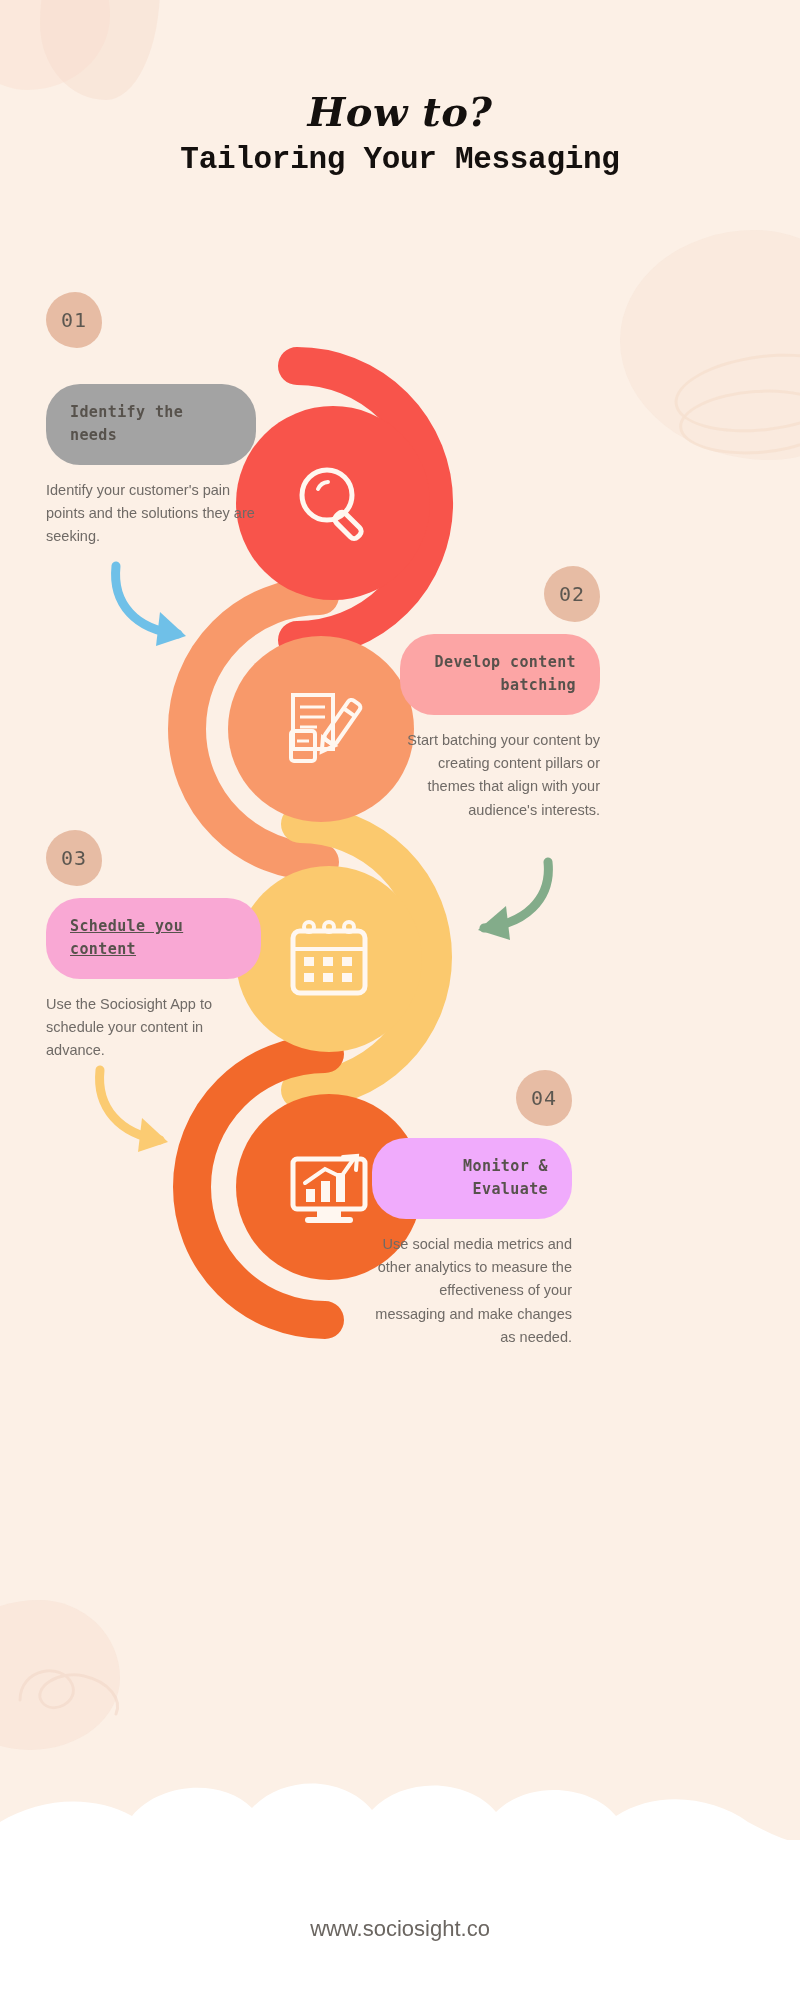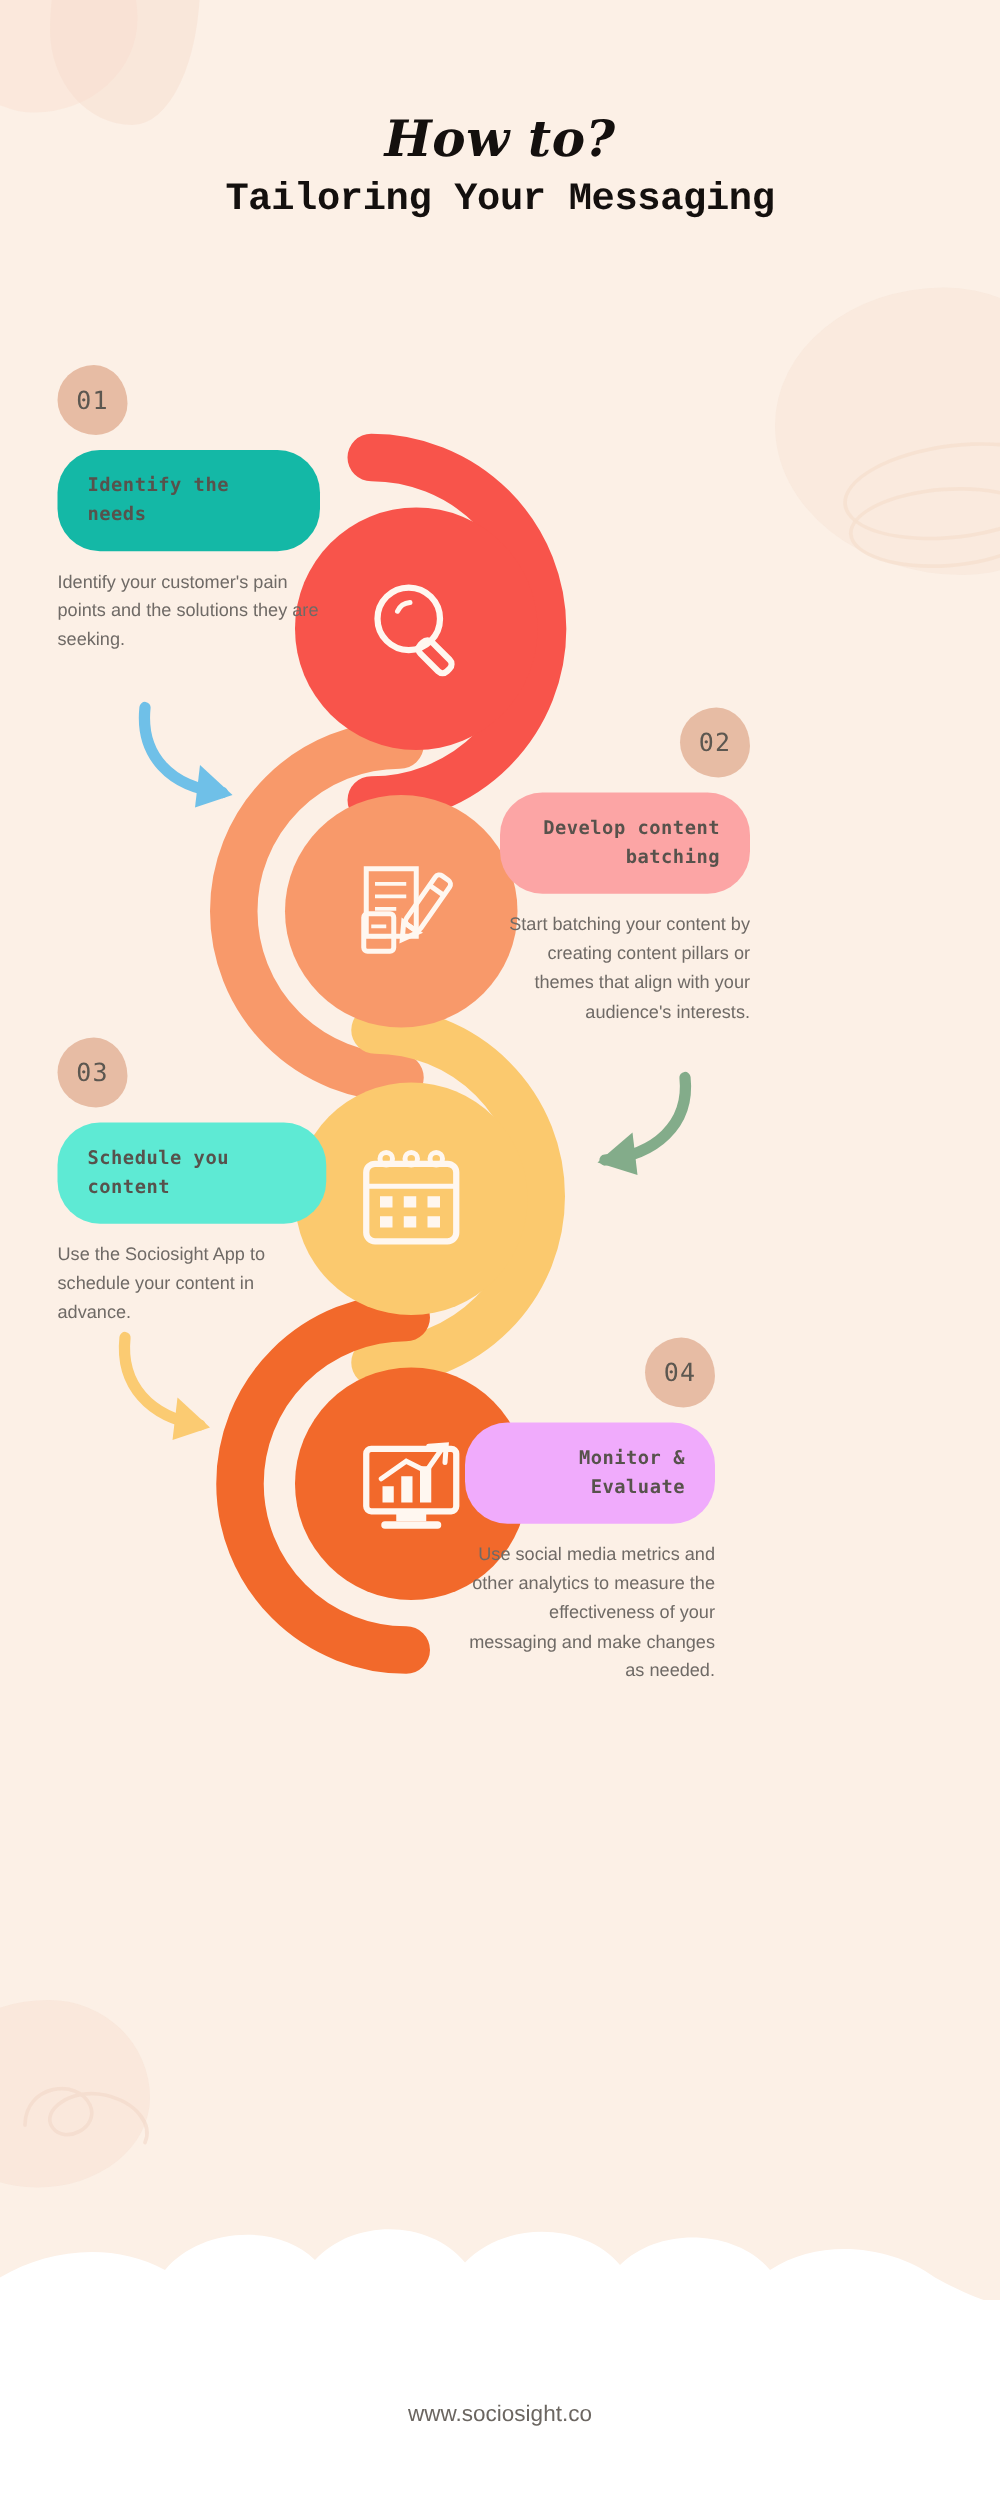--- a/index.html
+++ b/index.html
@@ -56,38 +56,38 @@
     display:inline-block;padding:17px 24px;border-radius:34px;
     font-family:"DejaVu Sans Mono",monospace;font-weight:700;
     font-size:15px;line-height:1.55;color:#57524C;letter-spacing:.4px;
   }
   .desc{
     margin-top:14px;font-size:14.5px;line-height:1.62;color:#6F6A66;
     font-family:"Liberation Sans",sans-serif;
   }
 
   .s1{left:46px;top:292px;width:210px;text-align:left;}
-  .s1 .pill{background:#14b8a6;}
+  .s1 .pill{background:#a3a3a3;margin-top:24px;}
   .s2{left:400px;top:566px;width:200px;text-align:right;}
   .s2 .badge{margin-left:auto;}
   .s2 .pill{background:#fca5a5;}
   .s3{left:46px;top:830px;width:215px;text-align:left;}
-  .s3 .pill{background:#5eead4;}
+  .s3 .pill{background:#f9a8d4;text-decoration:underline;}
   .s4{left:372px;top:1070px;width:200px;text-align:right;}
   .s4 .badge{margin-left:auto;}
   .s4 .pill{background:#f0abfc;}
 
   
   .footer-band{
     position:absolute;left:0;bottom:0;width:800px;height:160px;background:#FFFFFF;
   }
   .cloud{position:absolute;left:0;bottom:150px;width:800px;height:90px;}
   .footer-url{
     position:absolute;left:0;right:0;bottom:58px;text-align:center;
-    font-size:18px;color:#6B6661;font-family:"Liberation Sans",sans-serif;
+    font-size:22px;color:#6B6661;font-family:"Liberation Sans",sans-serif;
   }
 </style>
 </head>
 <body>
 
 <div class="page">
 
   <div class="bg-blob bg-tl1"></div>
   <div class="bg-blob bg-tl2"></div>
   <div class="bg-blob bg-tr1"></div>

